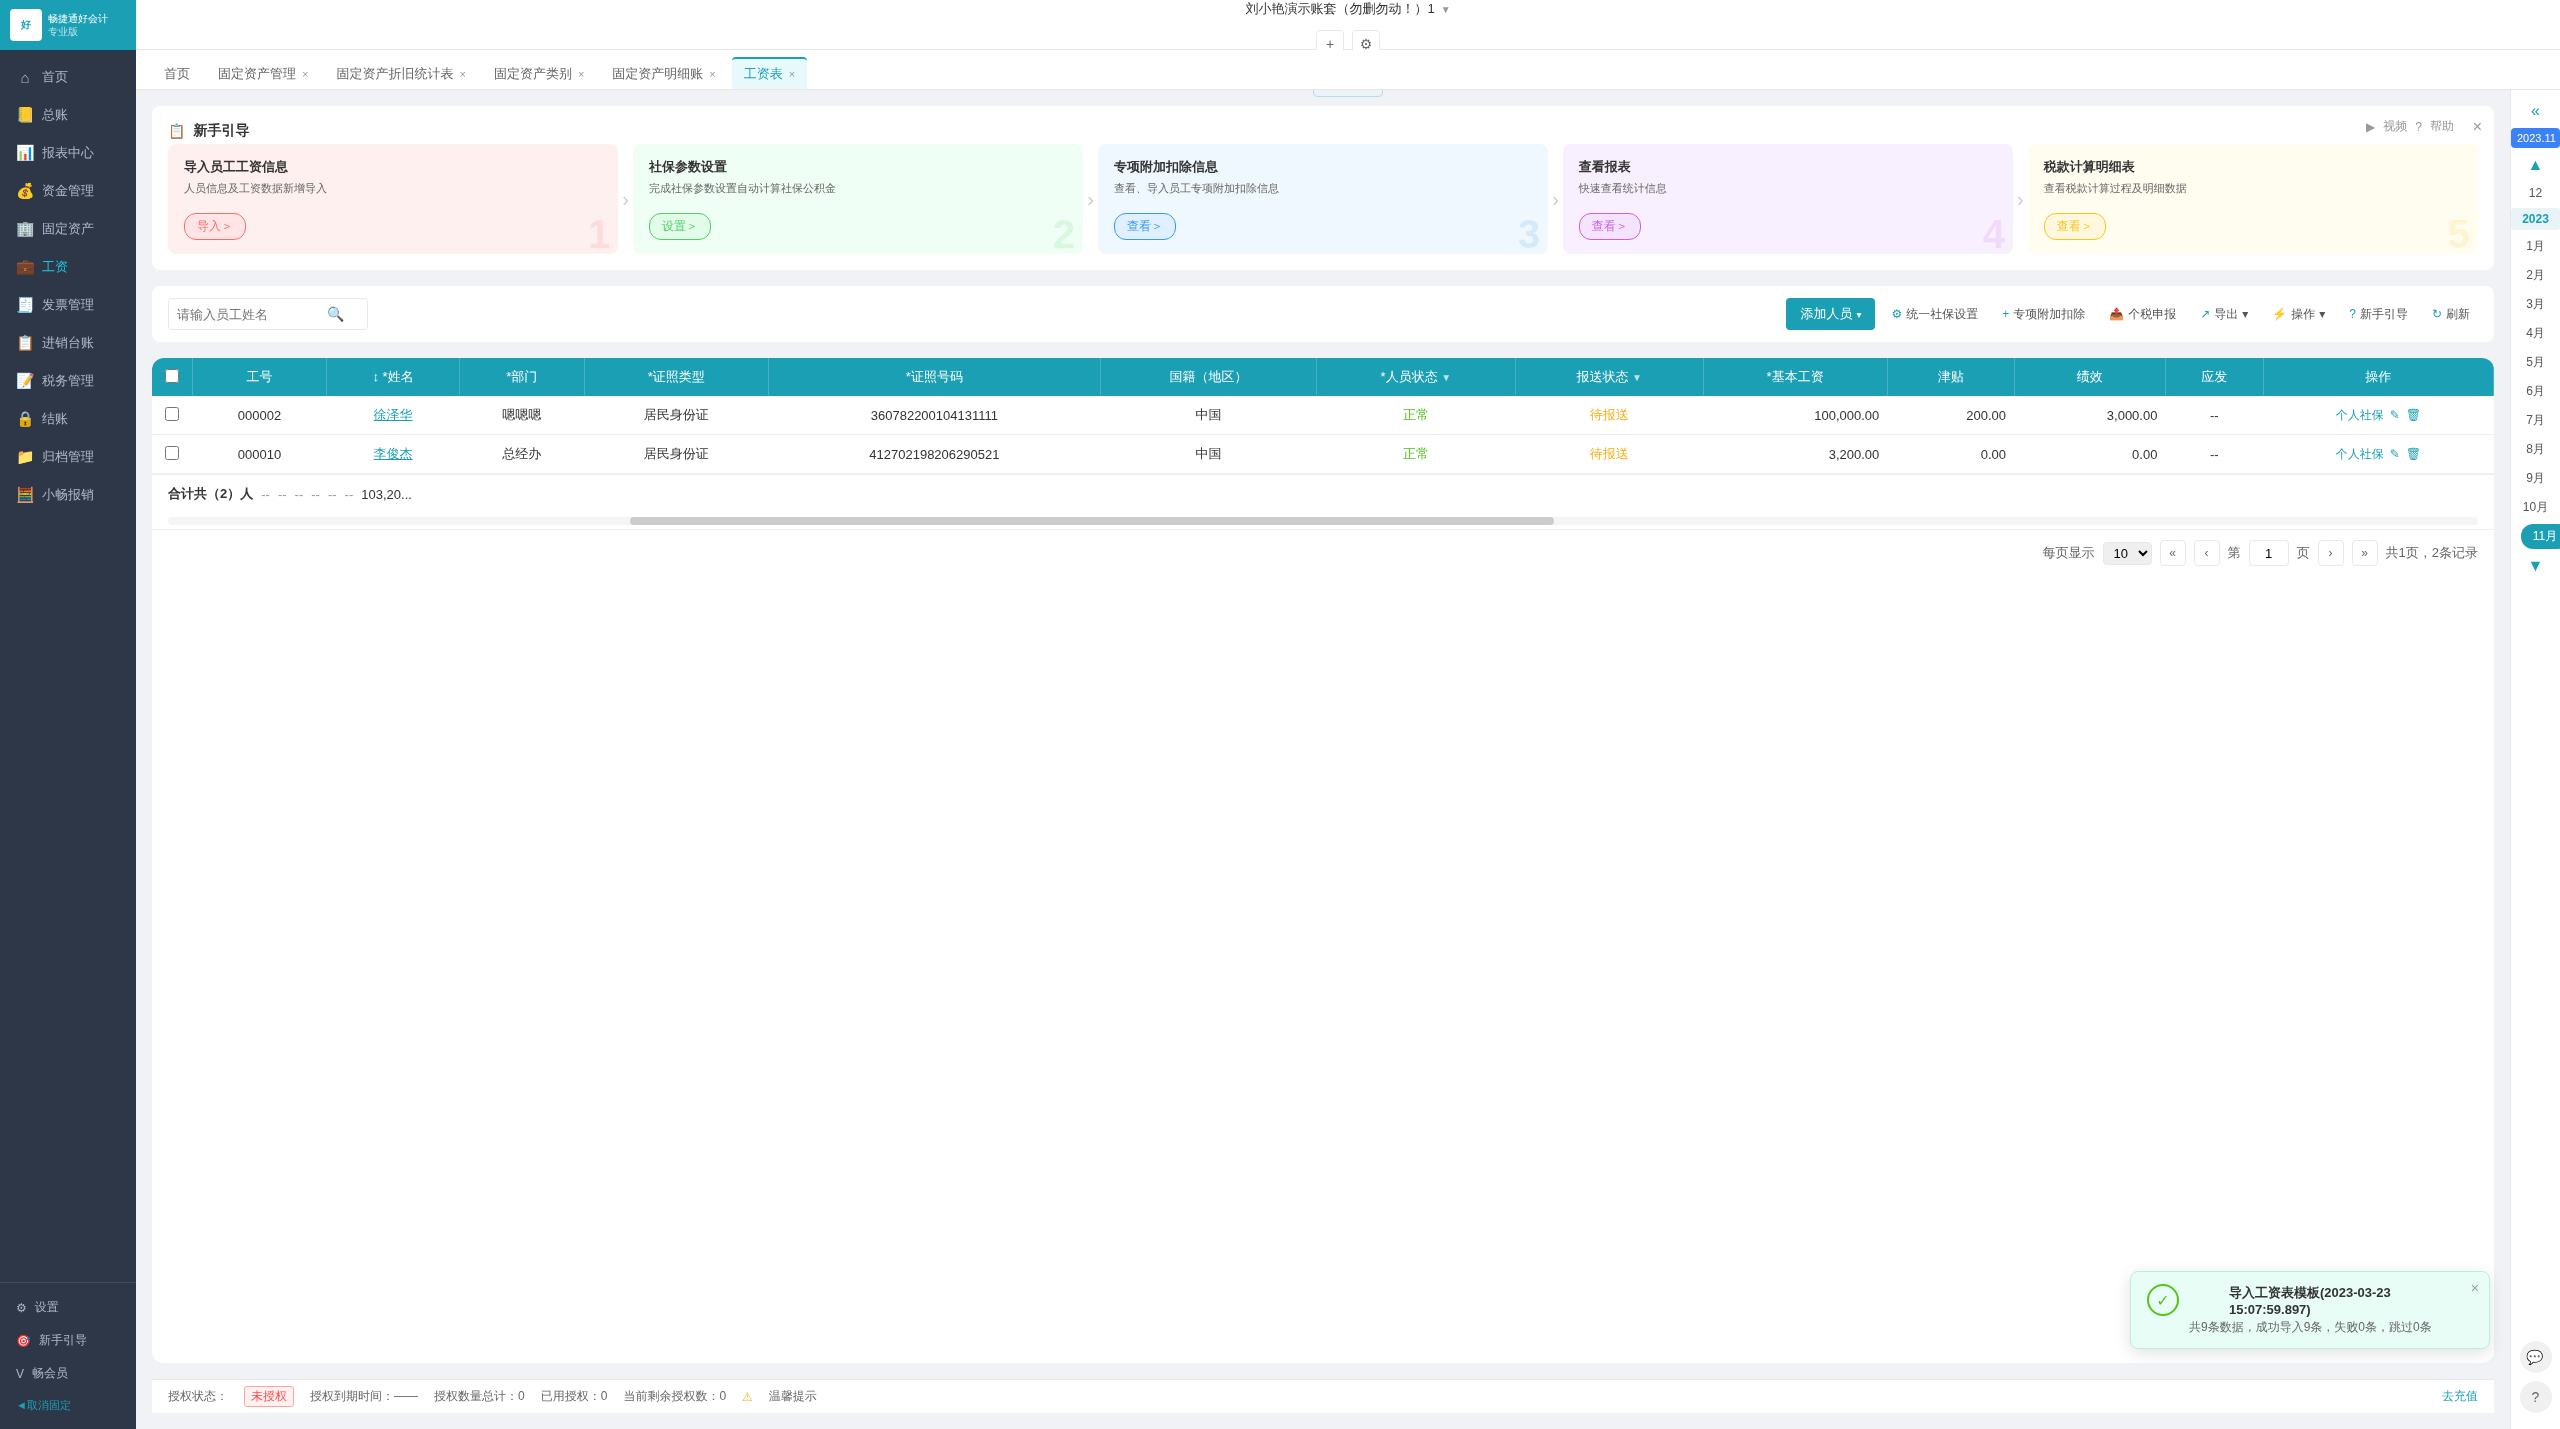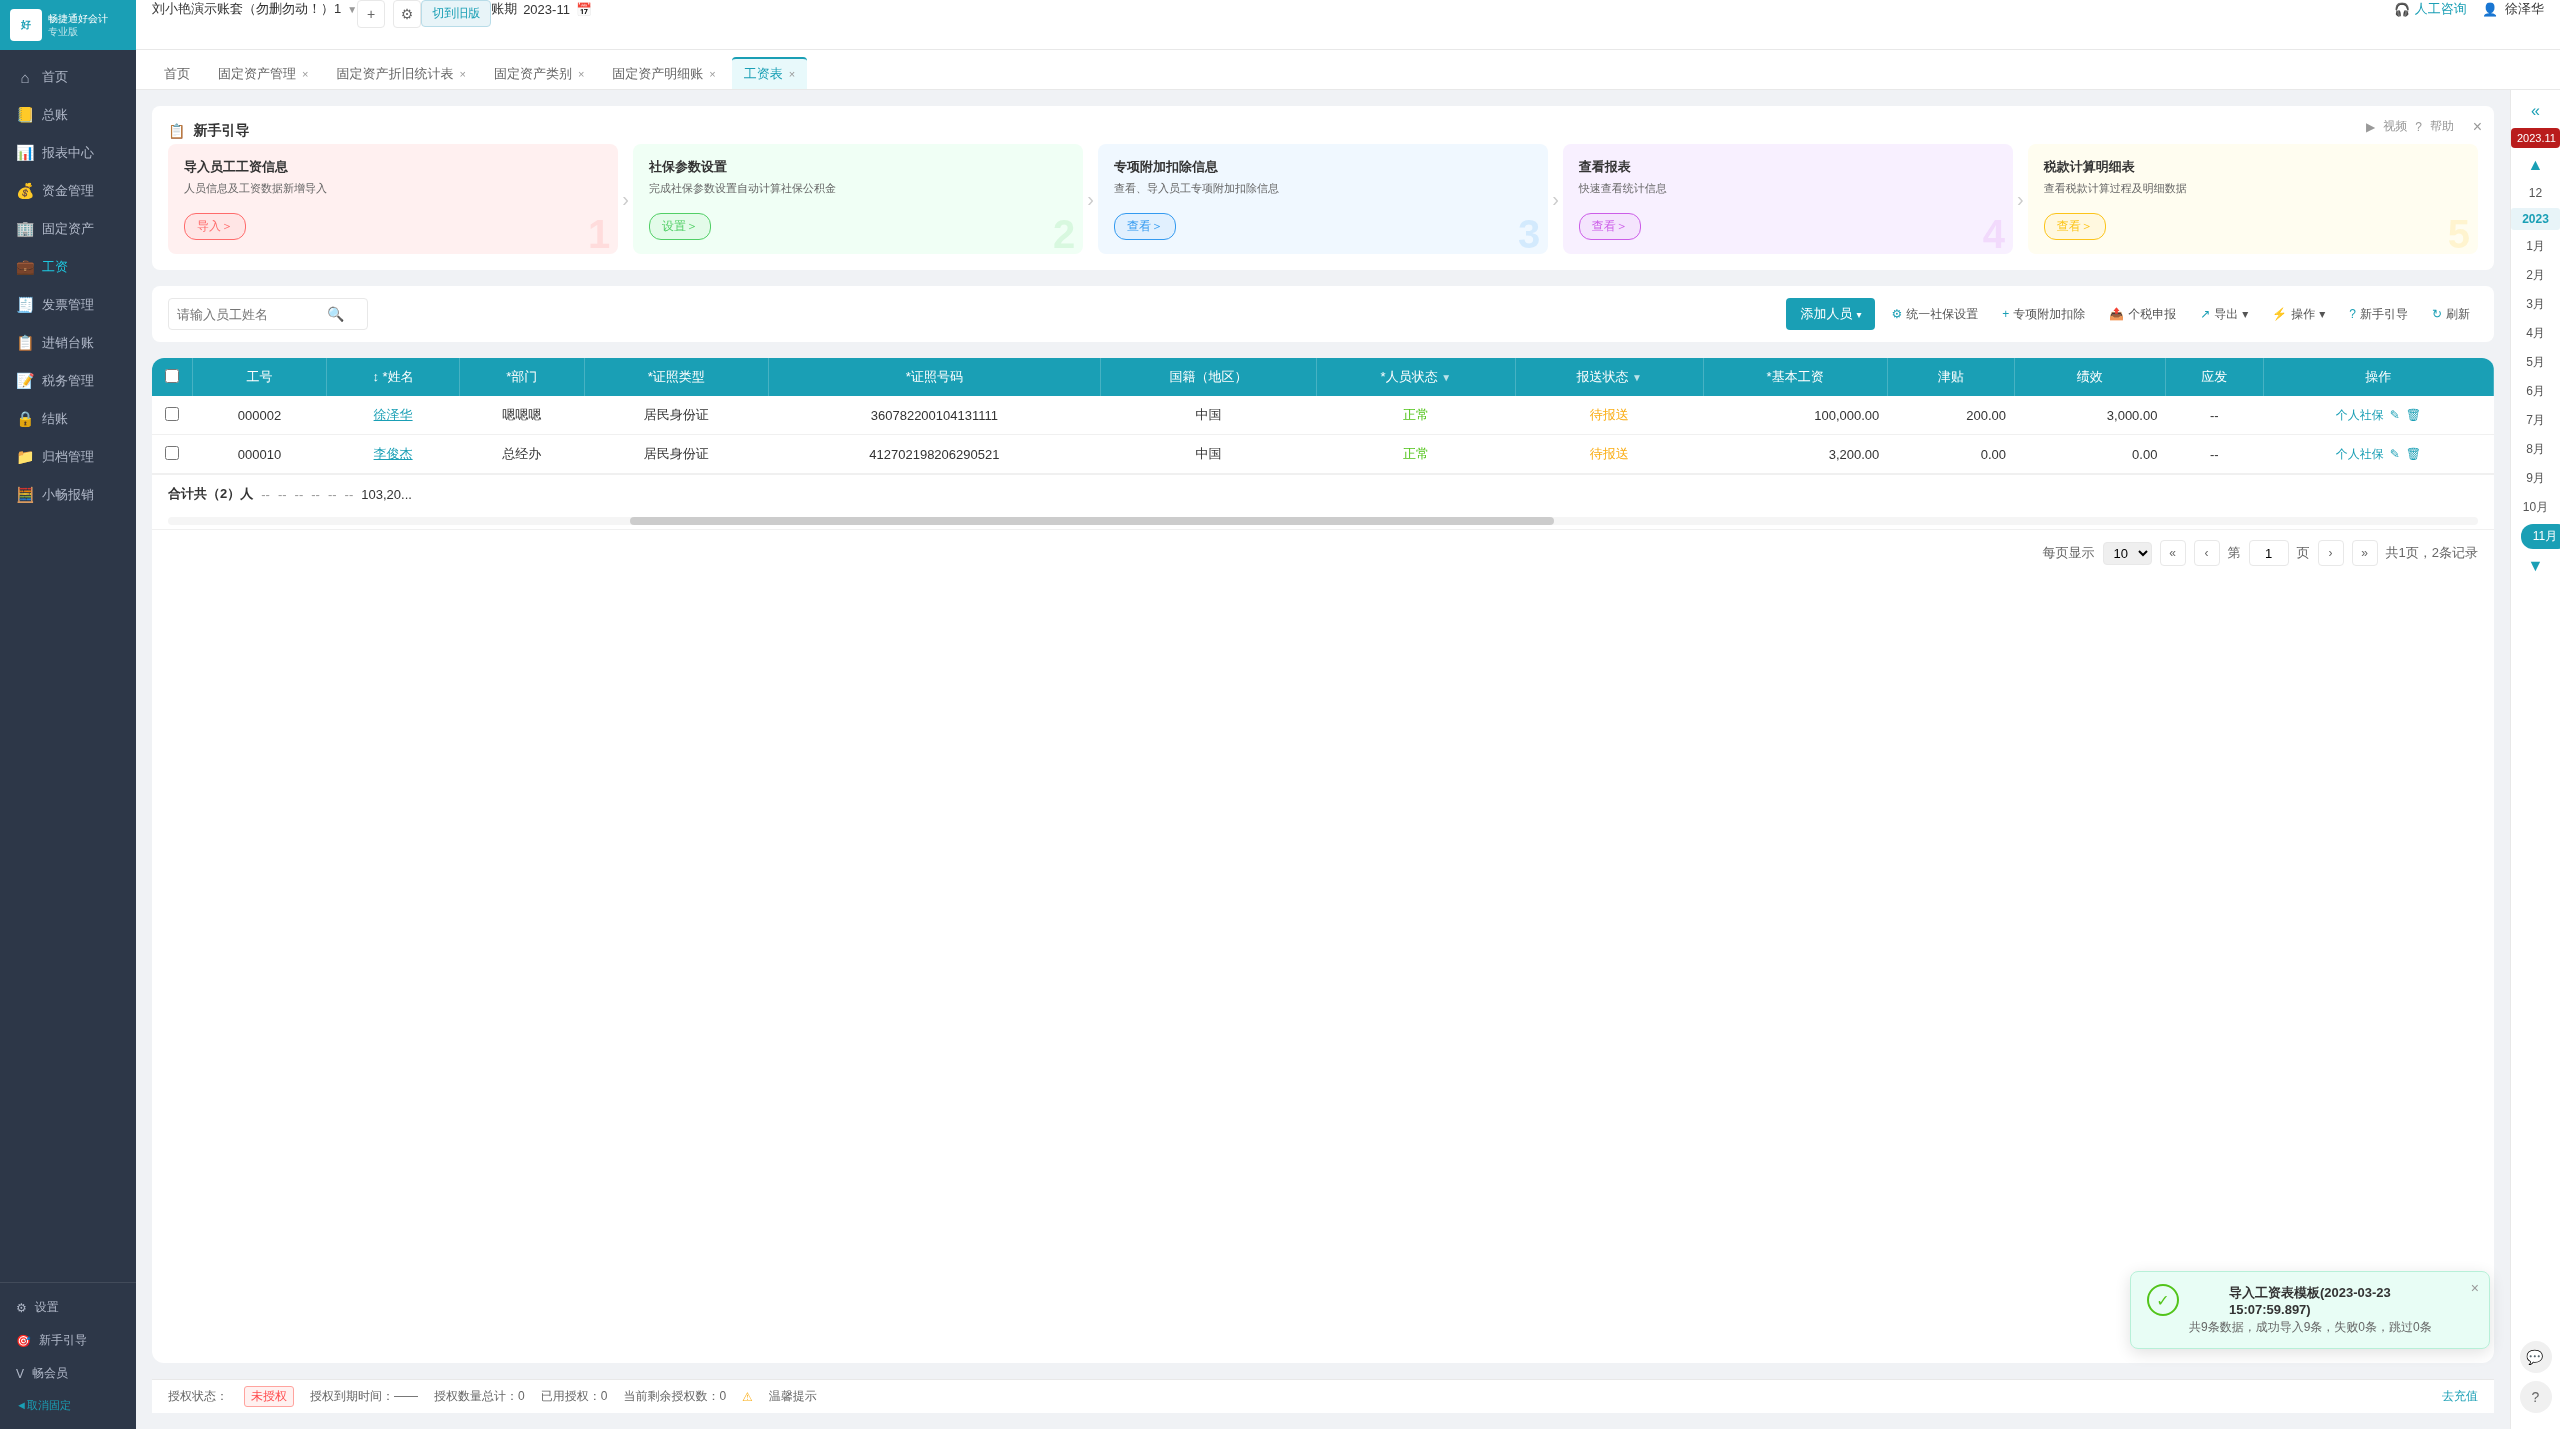--- a/index.html
+++ b/index.html
@@ -55,24 +55,26 @@
     }
 
     
     .main { flex: 1; display: flex; flex-direction: column; overflow: hidden; }
 
     
     .topbar {
       background: white;
       height: 50px;
       display: flex;
-      align-items: flex-start;
+      align-items: center;
       padding: 0 16px;
       border-bottom: 1px solid #e8e8e8;
+      gap: 12px;
       flex-shrink: 0;
+      flex-direction: column;
     }
     .topbar-account {
       display: flex; align-items: center; gap: 6px;
       font-size: 13px; color: #333; cursor: pointer;
     }
     .topbar-account-arrow { color: #999; font-size: 10px; }
     .topbar-actions { display: flex; align-items: center; gap: 8px; }
     .topbar-btn {
       width: 28px; height: 28px;
       border: 1px solid #e8e8e8;
@@ -382,21 +384,21 @@
       border-left: 1px solid #e8e8e8;
       display: flex;
       flex-direction: column;
       align-items: center;
       padding: 8px 0;
       gap: 4px;
       font-size: 12px;
       flex-shrink: 0;
     }
     .right-panel-year {
-      background: #b91c1c;
+      background: #3b82f6;
       color: white;
       padding: 4px 6px;
       border-radius: 4px;
       font-size: 11px;
       width: 100%;
       text-align: center;
     }
     .right-panel-month {
       padding: 4px 6px;
       cursor: pointer;

